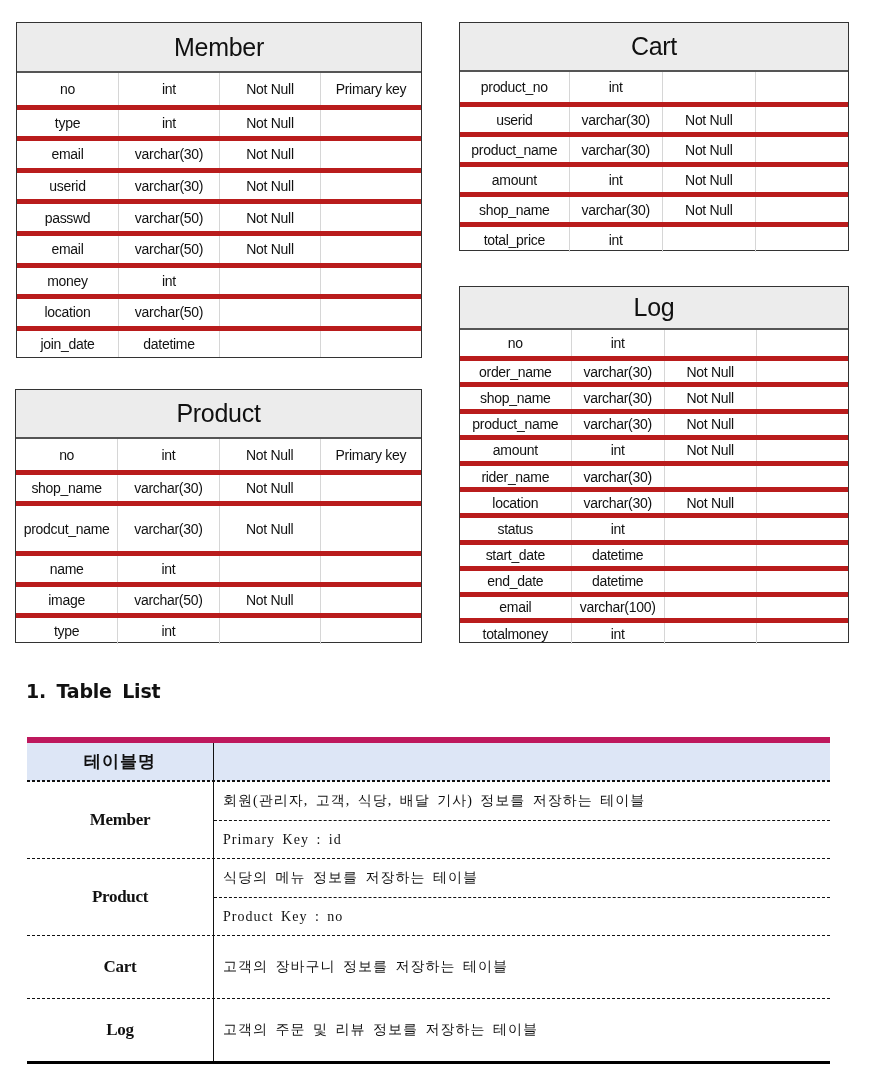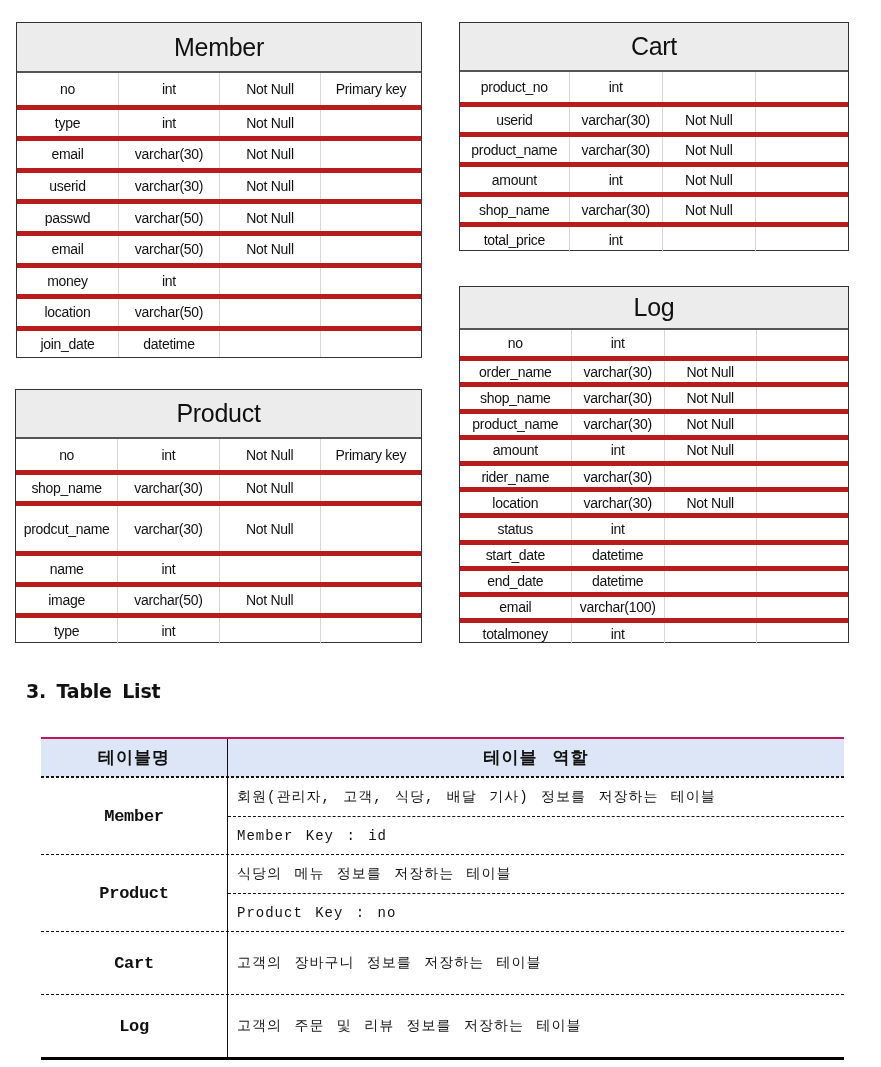--- a/index.html
+++ b/index.html
@@ -56,23 +56,23 @@
   #log .c2 { width: 23.7%; } #log .c3 { width: 23.8%; }
 
   
   .section-heading {
     position: absolute; left: 26px; top: 680px; font-size: 19px; font-weight: bold;
     font-family: "DejaVu Sans", sans-serif; word-spacing: 4px; letter-spacing: -0.2px;
   }
 
   
   .tlist {
-    position: absolute; left: 41px; top: 737px; width: 803px;
-    border-top: 2px solid #be185d; border-bottom: 3px solid #000;
-    font-family: Liberation Mono, monospace;
+    position: absolute; left: 27px; top: 737px; width: 803px;
+    border-top: 6px solid #be185d; border-bottom: 3px solid #000;
+    font-family: Liberation Serif, serif;
   }
   .tlist .hdr {
     display: flex; height: 37px; background: #dde6f6; border-bottom: 1px dashed #111;
   }
   .tlist .hdr > div {
     display: flex; align-items: center; justify-content: center;
     font-size: 17px; font-weight: bold; letter-spacing: 1px; word-spacing: 4px;
   }
   .tlist .c-name { width: 187px; border-right: 1.5px solid #111; box-sizing: border-box; }
   .tlist .c-role { flex: 1; }
@@ -310,33 +310,32 @@
       </div>
     <div class="row">
         <div class="cell c0">totalmoney</div>
         <div class="cell c1">int</div>
         <div class="cell c2"></div>
         <div class="cell c3"></div>
       </div>
   </div>
 </div>
 
-<div class="section-heading">3. Table List</div>
+<div class="section-heading">1. Table List</div>
 
 <div class="tlist">
   <div class="hdr">
     <div class="c-name">테이블명</div>
-    <div class="c-role">테이블 역할</div>
   </div>
 
   <div class="grp double">
     <div class="name">Member</div>
     <div class="roles">
       <div class="role">회원(관리자, 고객, 식당, 배달 기사) 정보를 저장하는 테이블</div>
-      <div class="role">Member Key : id</div>
+      <div class="role">Primary Key : id</div>
     </div>
   </div>
 
   <div class="grp double">
     <div class="name">Product</div>
     <div class="roles">
       <div class="role">식당의 메뉴 정보를 저장하는 테이블</div>
       <div class="role">Product Key : no</div>
     </div>
   </div>

